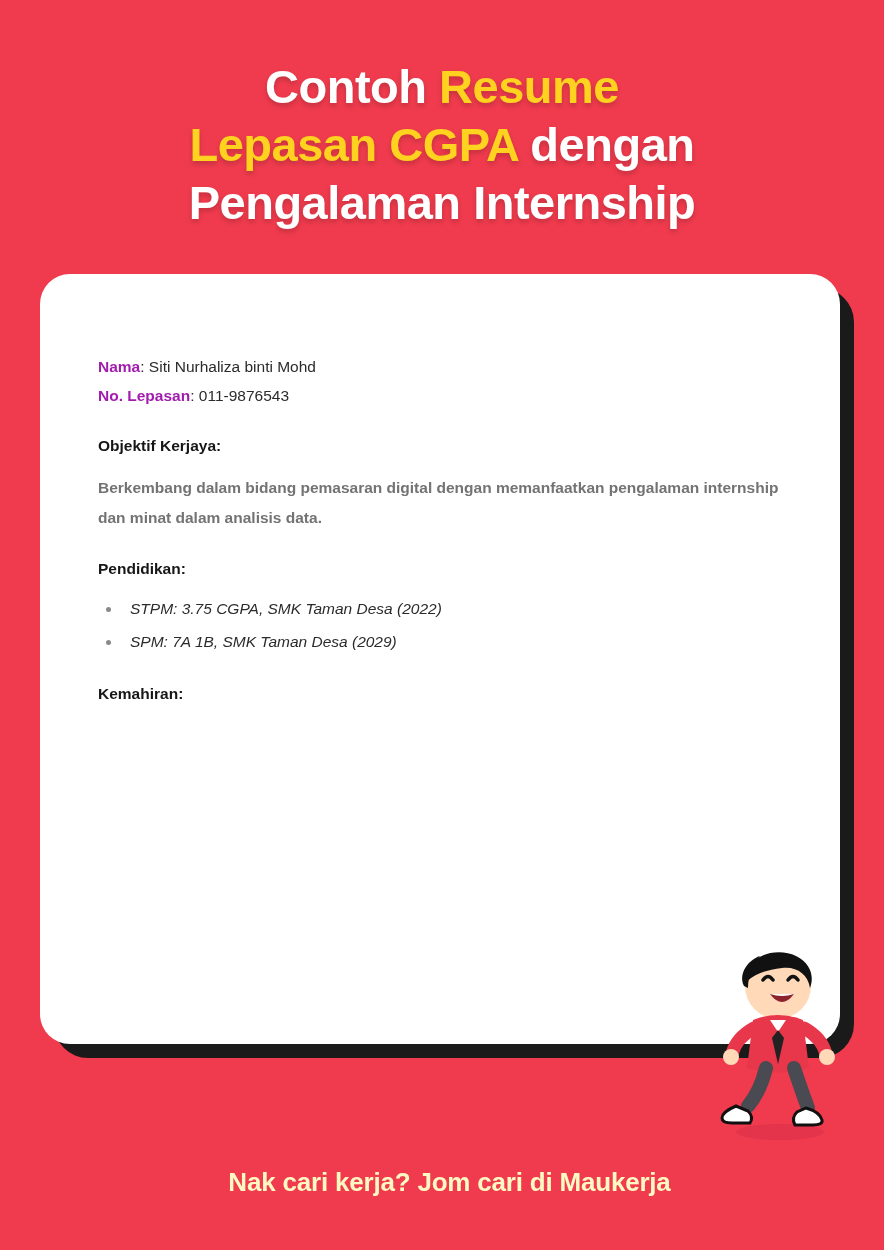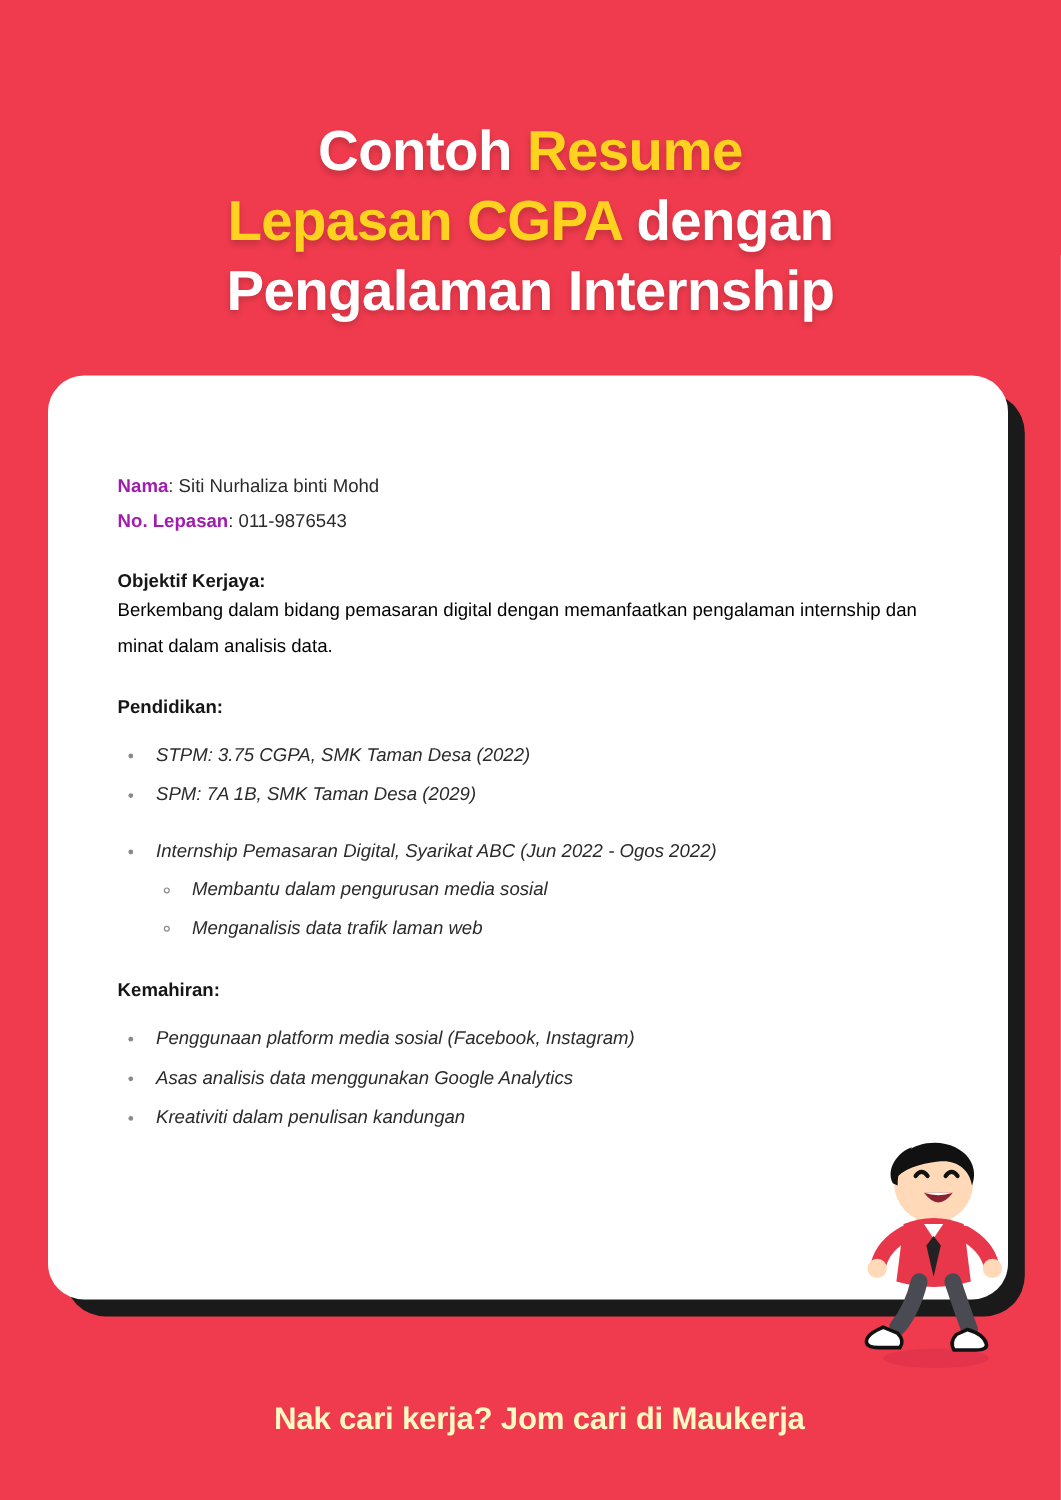--- a/index.html
+++ b/index.html
@@ -9,21 +9,21 @@
     font-family: "Liberation Sans", sans-serif;
   }
   body {
     background: #ef3b4d;
     position: relative;
     overflow: hidden;
   }
 
   
   .header {
-    padding-top: 97px;
+    padding-top: 58px;
     text-align: center;
   }
   .header h1 {
     font-size: 47px;
     line-height: 58px;
     font-weight: bold;
     color: #ffffff;
     letter-spacing: -0.5px;
     text-shadow: 0 3px 5px rgba(0,0,0,0.18);
   }
@@ -64,22 +64,23 @@
 
   .sect-head {
     font-size: 15.5px;
     font-weight: bold;
     color: #161616;
     margin-top: 27px;
   }
   .para {
     font-size: 15.5px;
     line-height: 30px;
-    color: #000000;
-    margin-top: 0;
+    color: #737373;
+    margin-top: 18px;
+    font-weight: bold;
   }
 
   ul.bullets {
     margin: 14px 0 0 24px;
     font-style: italic;
   }
   ul.bullets > li {
     font-size: 15.5px;
     line-height: 33px;
     color: #2b2b2b;
@@ -153,38 +154,24 @@
     <div class="para">Berkembang dalam bidang pemasaran digital dengan memanfaatkan pengalaman internship dan minat dalam analisis data.</div>
 
     <div class="sect-head">
       <span>Pendidikan</span><span>:</span>
     </div>
     <ul class="bullets">
       <li>STPM: 3.75 CGPA, SMK Taman Desa (2022)</li>
       <li>SPM: 7A 1B, SMK Taman Desa (2029)</li>
     </ul>
 
-    <ul class="bullets">
-      <li>
-        <span>Internship Pemasaran Digital, Syarikat ABC (Jun 2022 - Ogos 2022)</span>
-        <ul class="sub">
-          <li>Membantu dalam pengurusan media sosial</li>
-          <li>Menganalisis data trafik laman web</li>
-        </ul>
-      </li>
-    </ul>
 
     <div class="sect-head">
       <span>Kemahiran</span><span>:</span>
     </div>
-    <ul class="bullets">
-      <li>Penggunaan platform media sosial (Facebook, Instagram)</li>
-      <li>Asas analisis data menggunakan Google Analytics</li>
-      <li>Kreativiti dalam penulisan kandungan</li>
-    </ul>
 
   </div>
 </div>
 
 <svg class="mascot" viewBox="0 0 140 200">
   <ellipse cx="72" cy="188" rx="44" ry="8" fill="#d9304a" opacity="0.55"></ellipse>
 
   <circle cx="70" cy="42" r="33" fill="#ffd9b8"></circle>
 
   <path d="M37 40 C34 12, 68 2, 88 12 C104 20, 106 34, 102 44 C100 30, 88 22, 74 24 C58 26, 44 30, 37 40 Z" fill="#111"></path>

